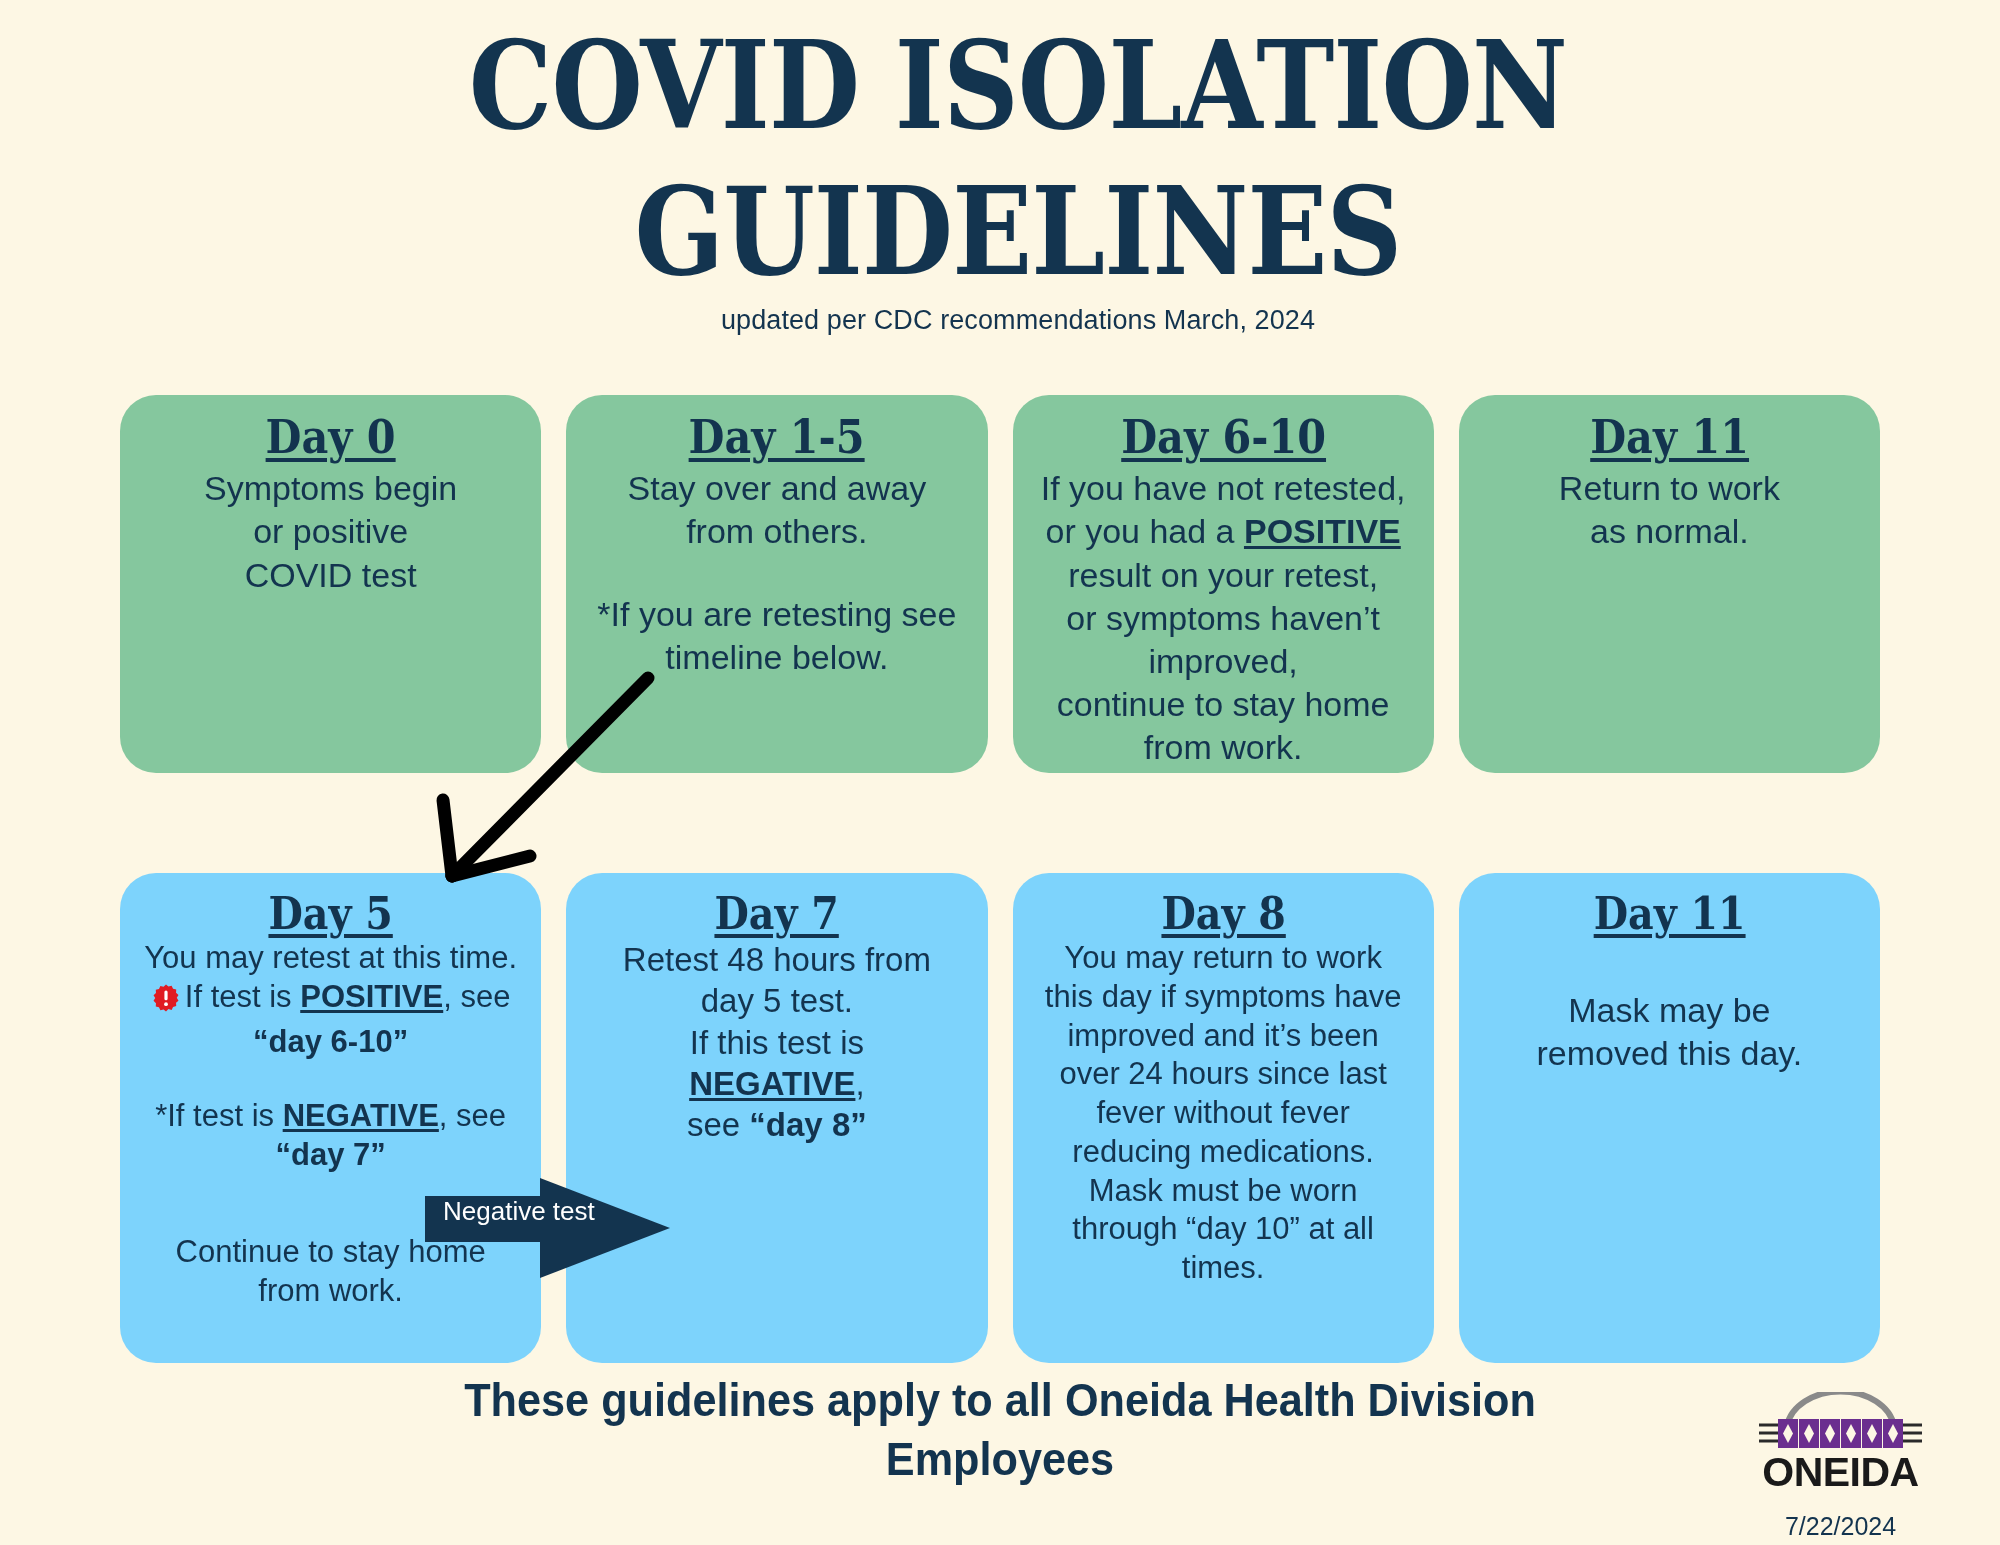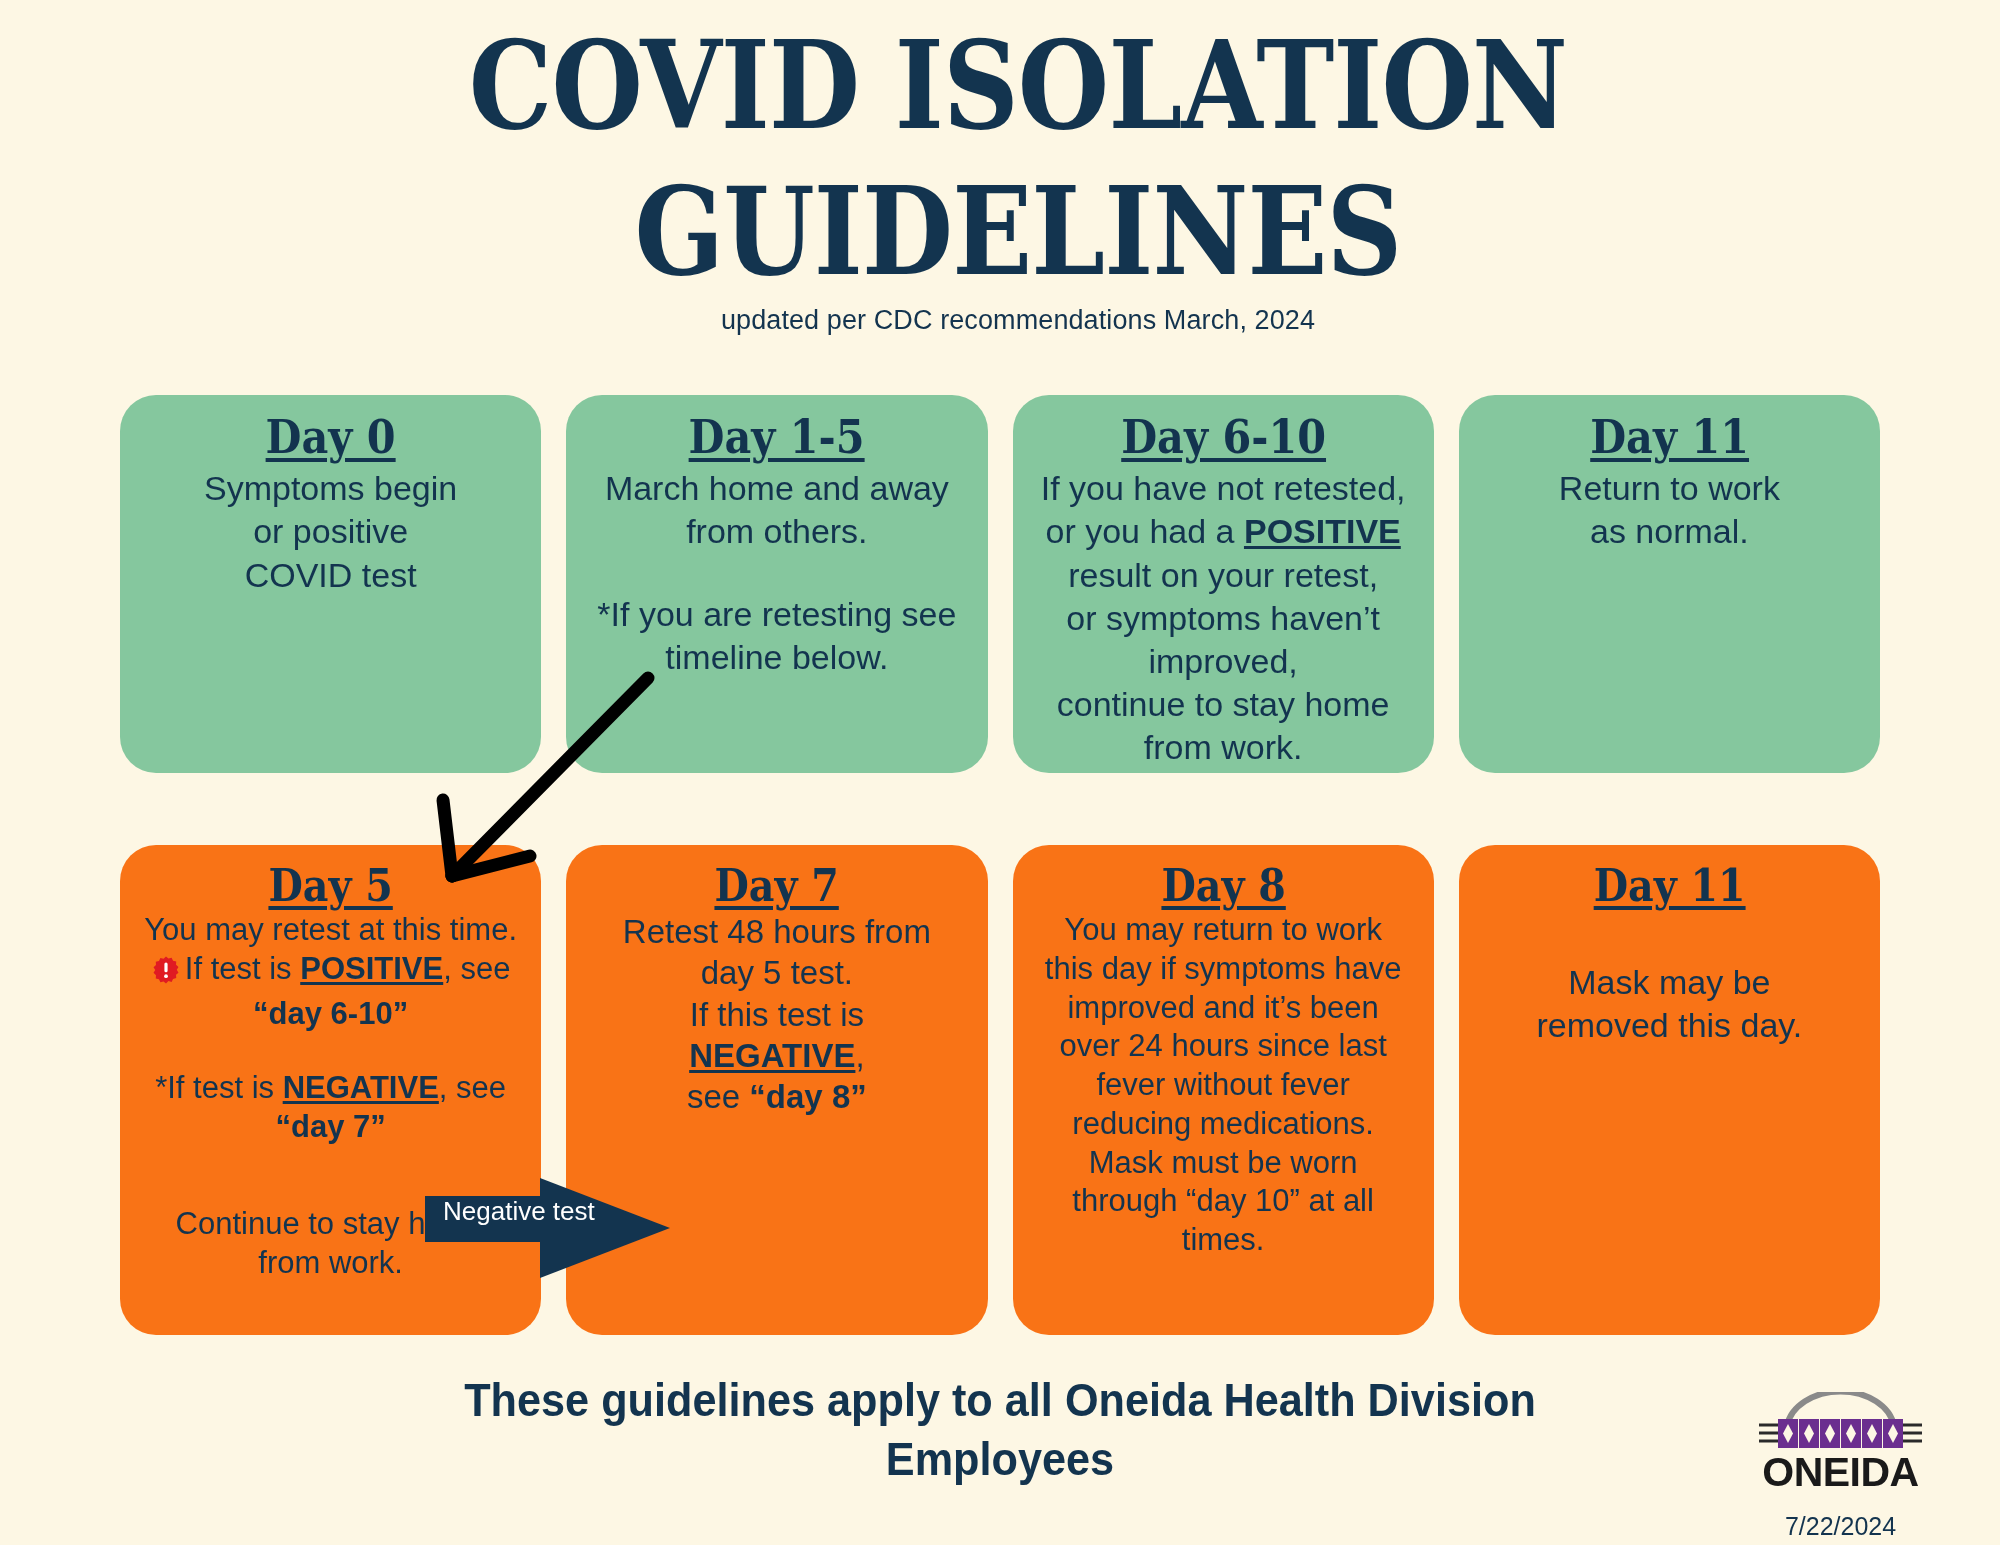--- a/index.html
+++ b/index.html
@@ -54,21 +54,21 @@
   #row-orange { top: 845px; }
 
   .card {
     width: 437px;
     border-radius: 36px;
     padding: 18px 18px 14px 18px;
     text-align: center;
     color: #13344F;
   }
   .card.green { background: #85C79E; height: 378px; }
-  .card.orange { background: #f97316; height: 490px; }
+  .card.orange { background: #7dd3fc; height: 490px; margin-top: 28px; }
 
   .card-title {
     font-family: "DejaVu Serif", "Liberation Serif", serif;
     font-weight: bold;
     font-size: 46px;
     line-height: 1.05;
     text-decoration: underline;
     text-underline-offset: 5px;
     text-decoration-thickness: 4px;
     transform: scaleX(0.9);
@@ -190,21 +190,21 @@
     <div class="card-body">
       <p>Symptoms begin</p>
       <p>or positive</p>
       <p>COVID test</p>
     </div>
   </div>
 
   <div class="card green">
     <div class="card-title">Day 1-5</div>
     <div class="card-body">
-      <p>March home and away</p>
+      <p>Stay over and away</p>
       <p>from others.</p>
       <p class="spacer-before">*If you are retesting see</p>
       <p>timeline below.</p>
     </div>
   </div>
 
   <div class="card green">
     <div class="card-title">Day 6-10</div>
     <div class="card-body">
       <p>

